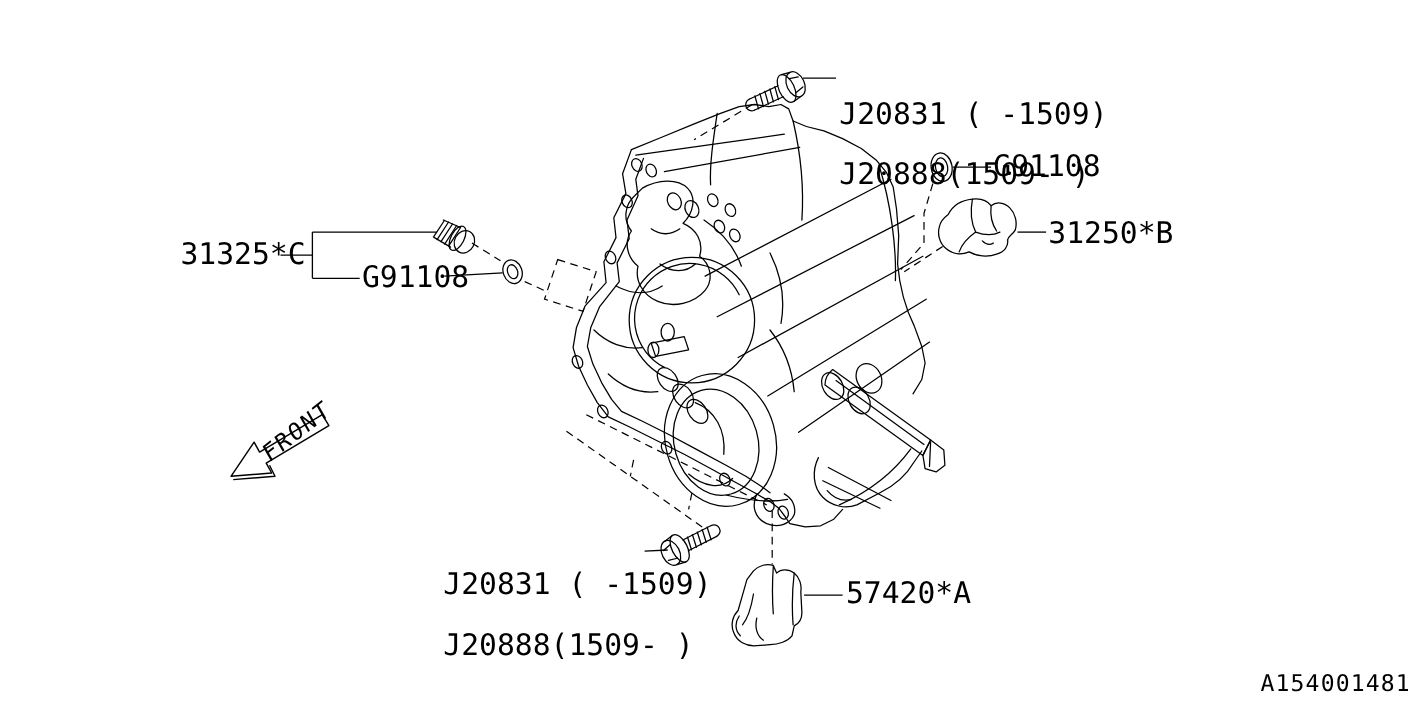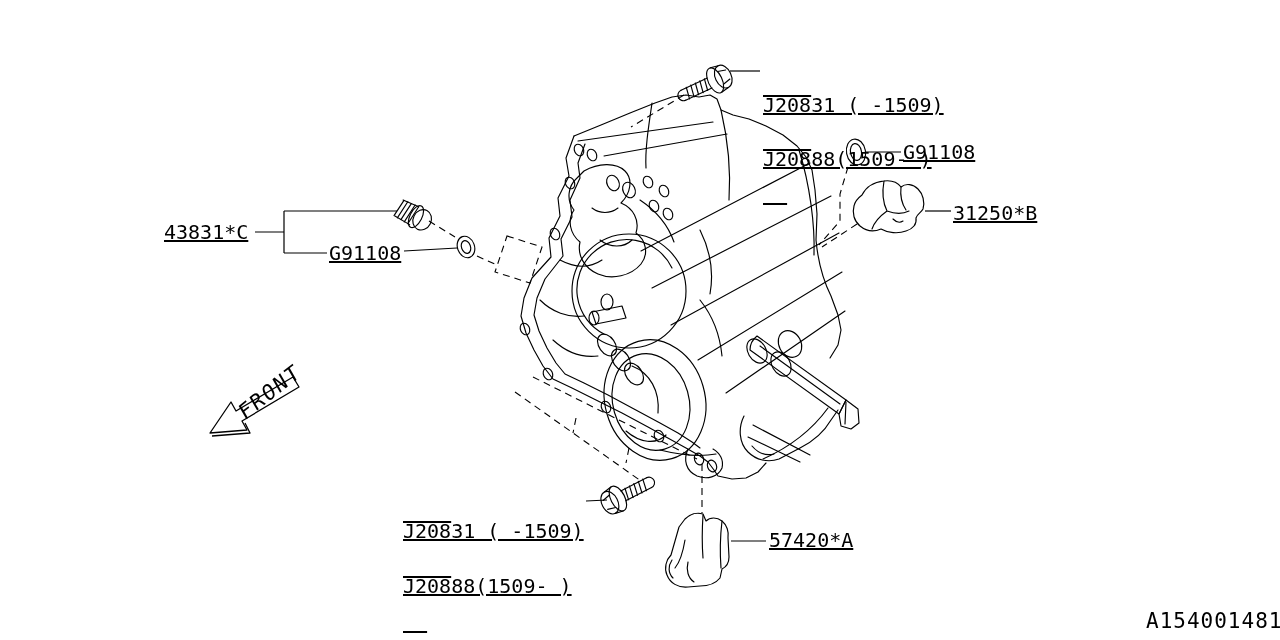--- a/index.html
+++ b/index.html
@@ -2,23 +2,22 @@
 <html><head>
 <meta charset="utf-8">
 <style>
   html,body{margin:0;padding:0;background:#ffffff;}
   .stage{
     position:relative;width:1280px;height:640px;background:#ffffff;
     font-family:"DejaVu Sans Mono", monospace;color:#000000;overflow:hidden;
   }
   .stage svg{position:absolute;left:0;top:0;}
   .lbl{
-    position:absolute;font-size:20px;line-height:18px;white-space:pre;
+    position:absolute;font-size:27px;line-height:18px;white-space:pre;
     color:#000;
-    text-decoration:underline;
   }
   .lbl .line{line-height:18px;}
   .lbl.lh19 .line{line-height:19px;}
   .code{position:absolute;font-size:21px;letter-spacing:1px;}
   .front{
     position:absolute;left:247px;top:401px;font-size:21px;letter-spacing:2px;
     transform:rotate(-38deg) skewX(-8deg);transform-origin:0 100%;
   }
 </style>
 </head>
@@ -215,21 +214,21 @@
 
   <div class="lbl" style="left:763px;top:60px">
     <div class="line">J20831 ( -1509)</div>
     <div class="line">J20888(1509- )</div>
   </div>
 
   <div class="lbl" style="left:903px;top:143px">G91108</div>
 
   <div class="lbl" style="left:953px;top:204px">31250*B</div>
 
-  <div class="lbl" style="left:164px;top:223px">43831*C</div>
+  <div class="lbl" style="left:164px;top:223px">31325*C</div>
 
   <div class="lbl" style="left:329px;top:244px">G91108</div>
 
   <div class="lbl lh19" style="left:403px;top:486px">
     <div class="line">J20831 ( -1509)</div>
     <div class="line">J20888(1509- )</div>
   </div>
 
   <div class="lbl" style="left:769px;top:531px">57420*A</div>
 

